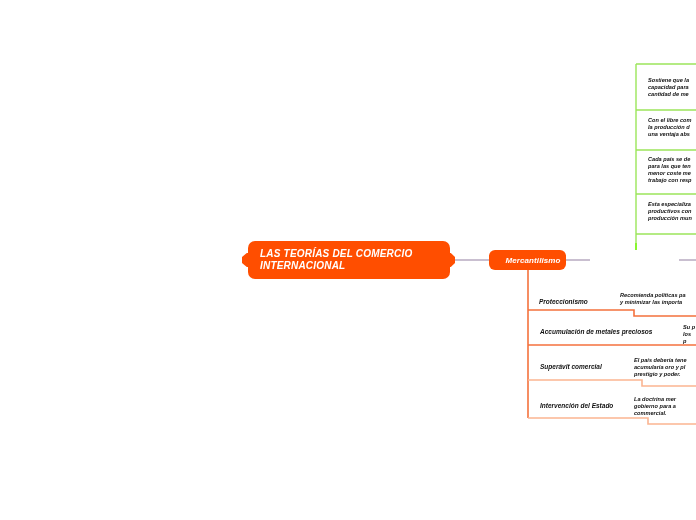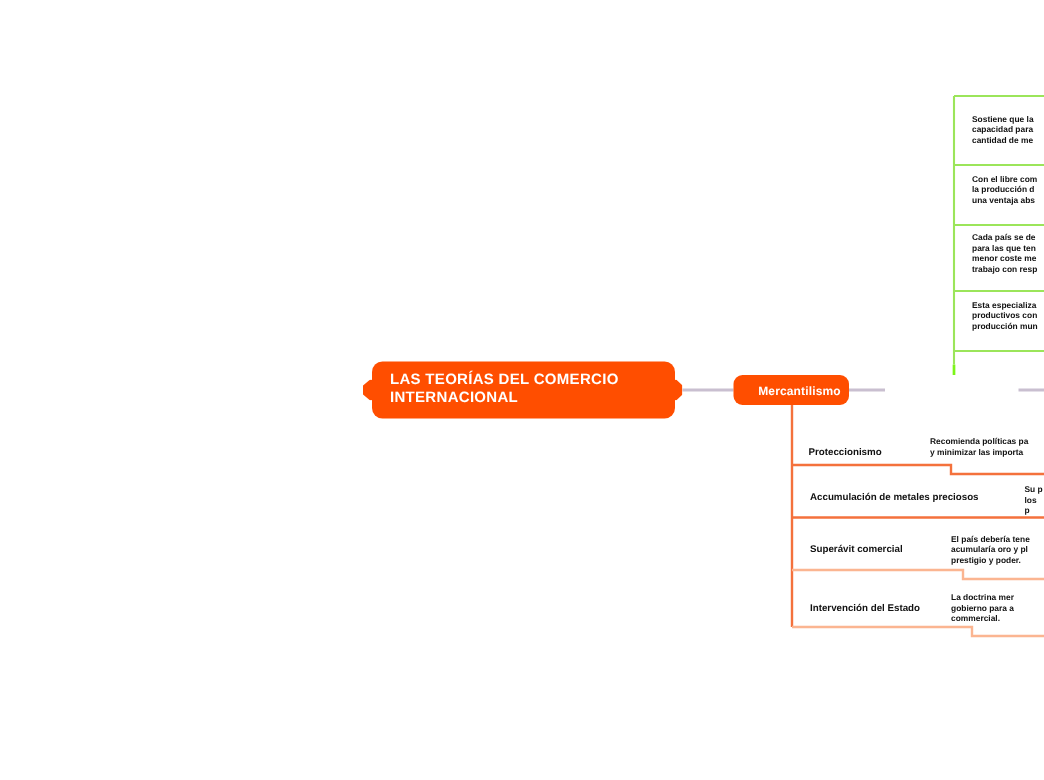--- a/index.html
+++ b/index.html
@@ -14,20 +14,21 @@
     overflow: hidden;
     font-family: "Liberation Sans", sans-serif;
     -webkit-font-smoothing: antialiased;
   }
 
   #canvas {
     position: absolute;
     left: 0; top: 0;
     width: 696px;
     height: 520px;
+    font-style: italic;
   }
 
   
   #wires {
     position: absolute;
     left: 0; top: 0;
     width: 696px;
     height: 520px;
     pointer-events: none;
   }

